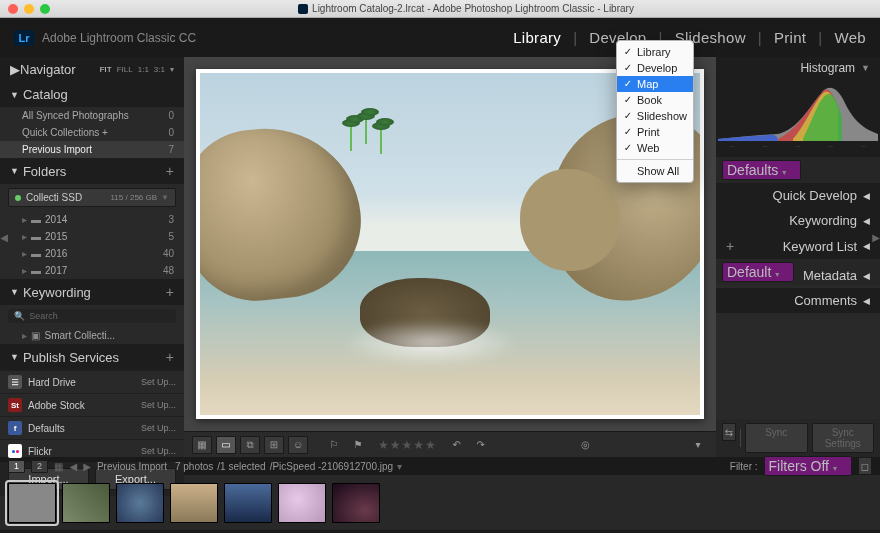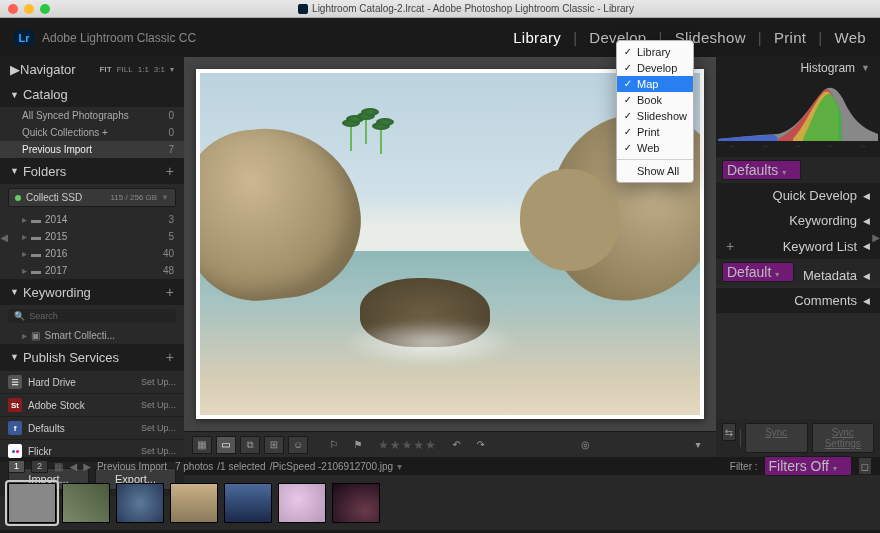--- a/index.html
+++ b/index.html
@@ -95,21 +95,21 @@
 .histo { height: 78px; background: #1d1d1d; position: relative; margin: 0; }
 .hist-svg { width: 100%; height: 62px; display: block; }
 .tick-row { display: flex; justify-content: space-around; font-size: 8px; color: #444; }
 .orig { padding: 4px 8px; font-size: 9px; color: #888; background:#262626; display:flex; align-items:center; gap:4px; }
 .orig input { accent-color: #888; }
 .qd-row { display:flex; align-items:center; padding: 3px 6px; background:#262626; font-size:10px; color:#aaa; }
 .qd-row select, .def { background:#701a75; border:1px solid #1a1a1a; color:#bbb; font-size:14px; padding:1px 14px 1px 4px; border-radius:2px; outline:none; position:relative;}
 .def::after { content:"▾"; font-size:8px; margin-left:4px; color:#888; }
 .rbtn-row { display:flex; gap:4px; padding:4px 6px; background:#262626; }
 .rbtn { flex:1; background:#3a3a3a; border:1px solid #1a1a1a; color:#bbb; font-size:10px; padding:3px 0; text-align:center; border-radius:2px; cursor:pointer; }
-.rbtn.disabled { color:#666;text-decoration:underline; }
+.rbtn.disabled { color:#666; }
 .sep-v { width:1px; background:#444; height:18px; align-self:center; }
 
 
 .filmbar { height: 18px; background: #1a1a1a; display:flex; align-items:center; padding: 0 8px; font-size:10px; color:#999; gap:6px; }
 .sm-btn { background:#3a3a3a; border:1px solid #1a1a1a; padding:0 5px; height:13px; line-height:11px; color:#bbb; font-size:9px; border-radius:1px; cursor:pointer; }
 .sm-btn.on { background:#555; color:#fff; }
 .arrow { color:#666; cursor:pointer; }
 .film-info { display:flex; gap:4px; align-items:center; }
 .film-info .fsep { color:#555; }
 .filter-area { margin-left:auto; display:flex; gap:6px; align-items:center; }

